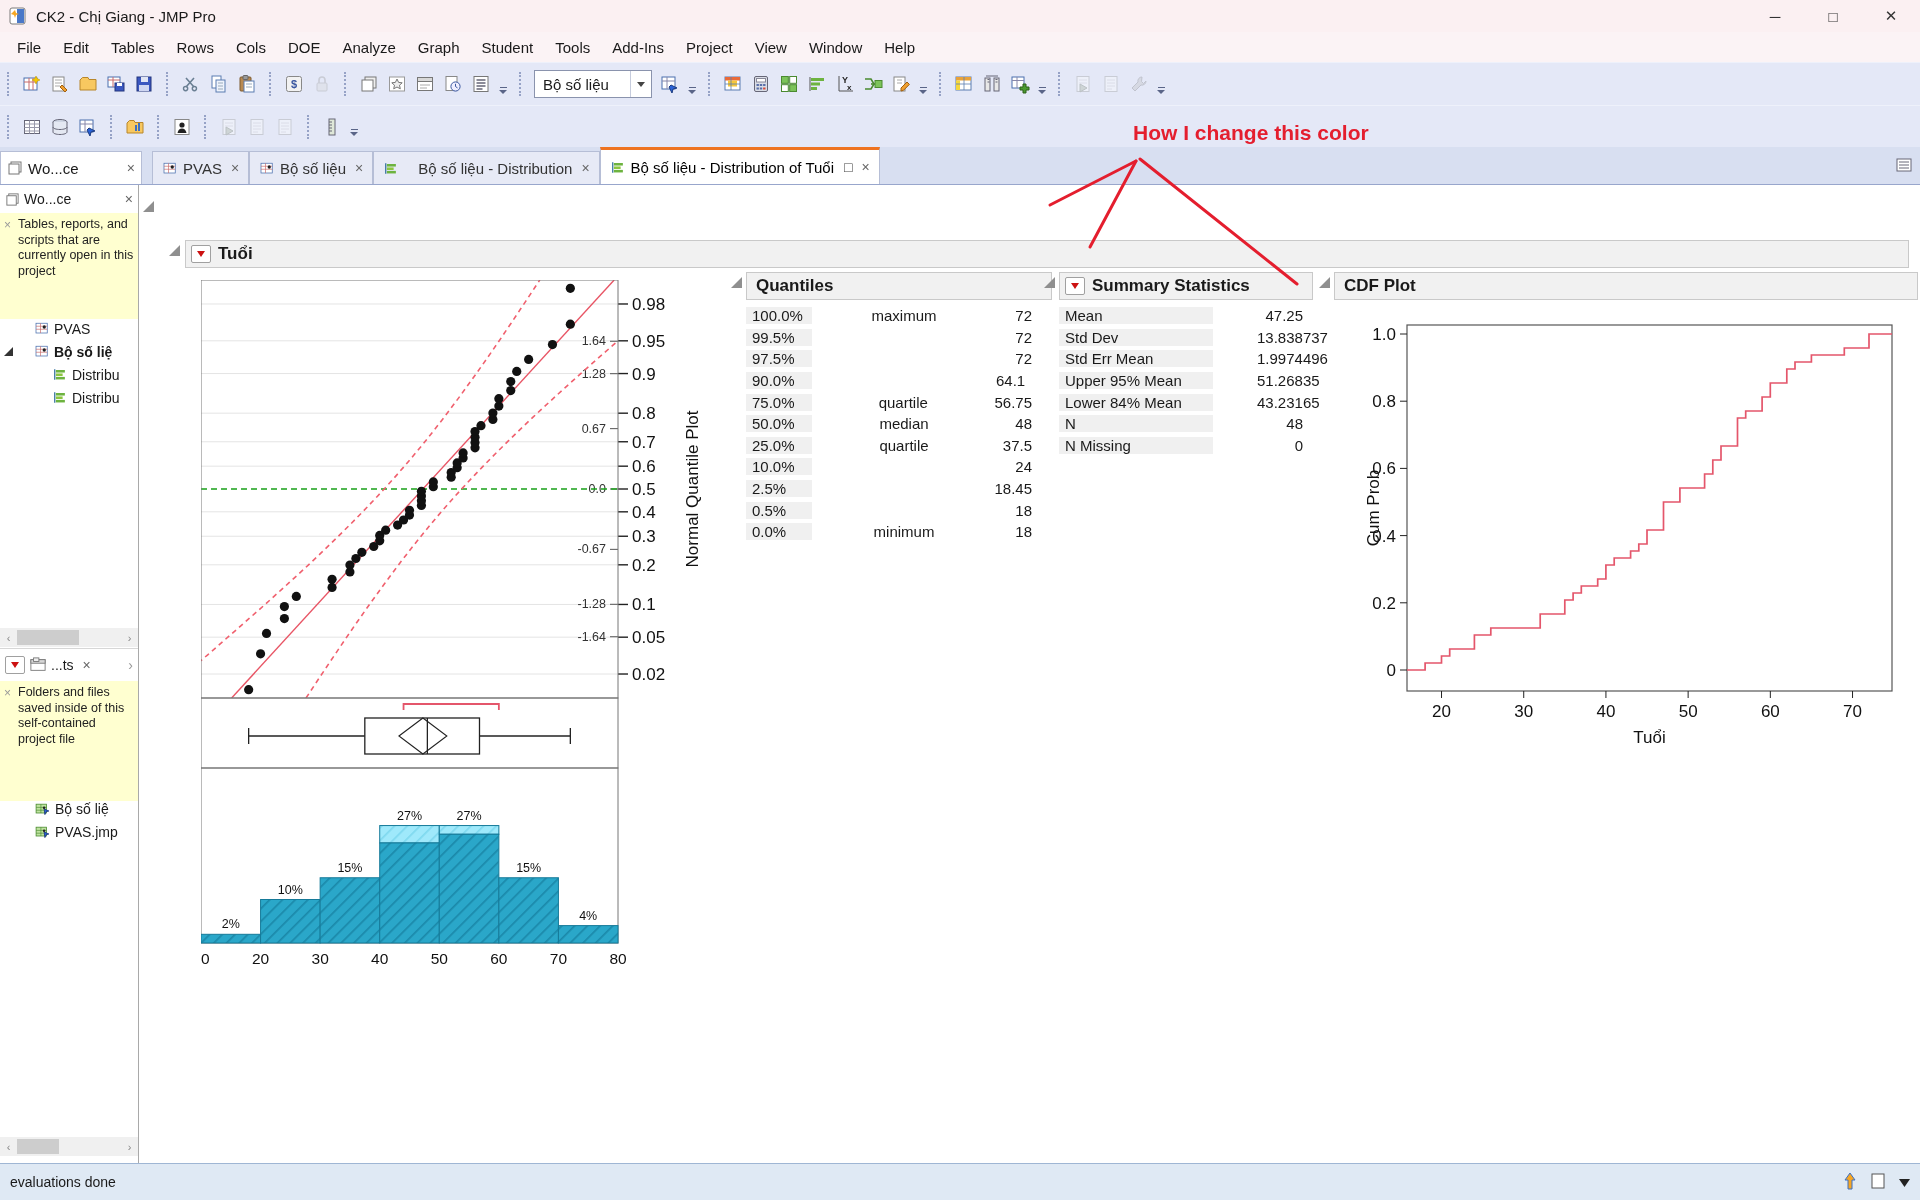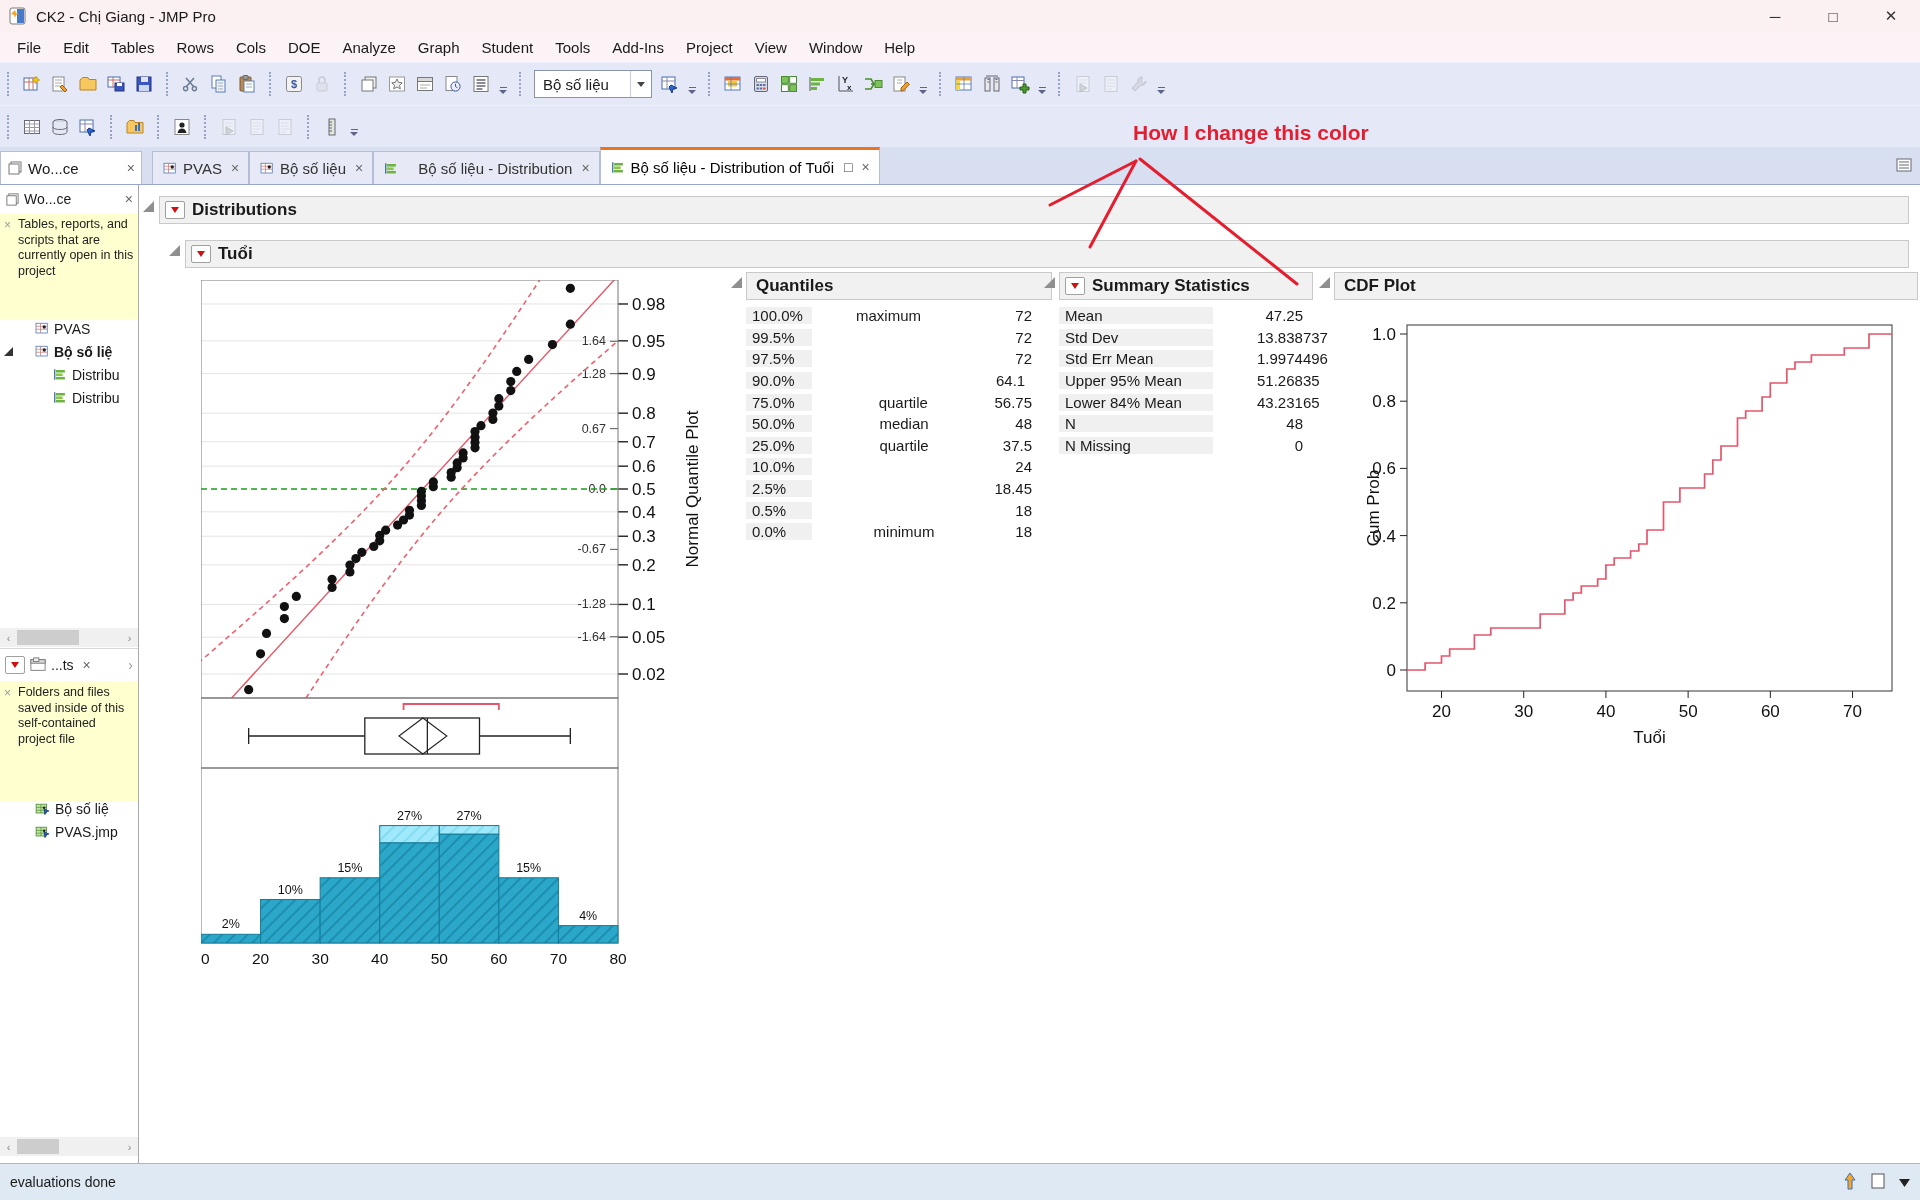--- a/index.html
+++ b/index.html
@@ -597,26 +597,20 @@
         </div>
       <div class="hscroll" style="top:952px;">
         <span class="arr">‹</span>
         <span class="thumb" style="width:42px"></span>
         <span class="arr" style="margin-left:auto">›</span>
       </div>
     </div>
 
     <div class="main">
       <div class="otri" style="left:4px;top:16px;"></div>
-      <div class="ohdr" style="left:20px;top:11px;width:1748px;">
-        <span class="redbtn">
-            <b></b>
-          </span>
-        <span>Distributions</span>
-      </div>
 
       <div class="otri" style="left:30px;top:60px;"></div>
       <div class="ohdr" style="left:46px;top:55px;width:1722px;">
         <span class="redbtn">
             <b></b>
           </span>
         <span>Tuổi</span>
       </div>
 
       <svg id="dist-svg" width="560" height="700" style="position:absolute;left:62px;top:95px;">
@@ -778,21 +772,21 @@
           <text x="417" y="684" font-size="15.5" fill="#111" text-anchor="middle">80</text>
         </svg>
 
       <div class="otri" style="left:592px;top:92px;"></div>
       <div class="ohdr" style="left:607px;top:87px;width:295px;padding-left:9px;">
         <span>Quantiles</span>
       </div>
       <div class="tbl" id="quantiles-table" style="left:607px;top:120px;width:290px;">
           <div class="trow">
             <span class="tc1" style="width:60px">100.0%</span>
-            <span style="width:96px;text-align:left">maximum</span>
+            <span style="width:96px;text-align:center">maximum</span>
             <span style="flex:1;text-align:right;padding-right:4px">72</span>
           </div>
           <div class="trow">
             <span class="tc1" style="width:60px">99.5%</span>
             <span style="width:96px;text-align:center"></span>
             <span style="flex:1;text-align:right;padding-right:4px">72</span>
           </div>
           <div class="trow">
             <span class="tc1" style="width:60px">97.5%</span>
             <span style="width:96px;text-align:center"></span>

